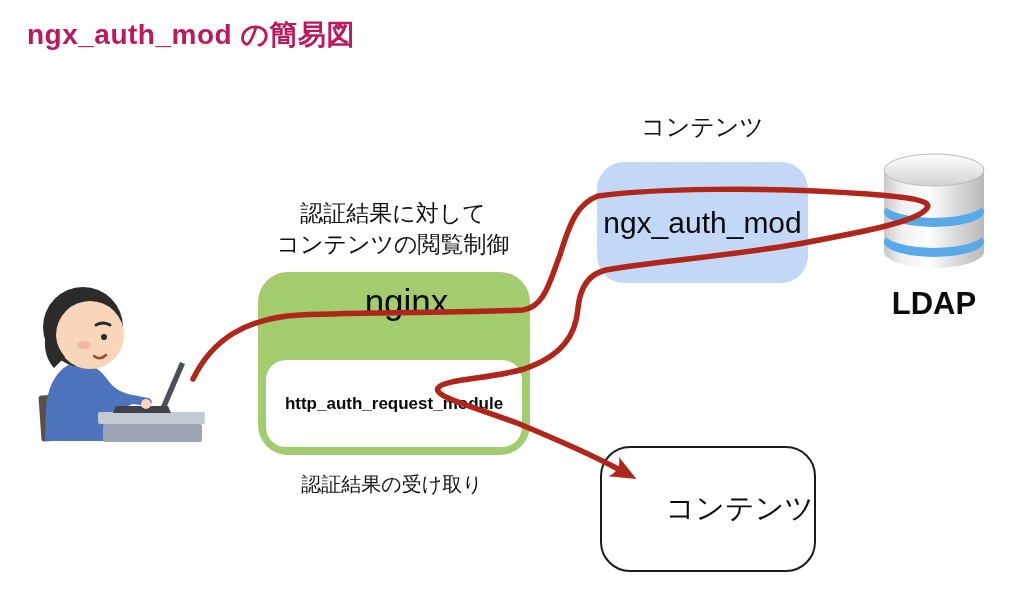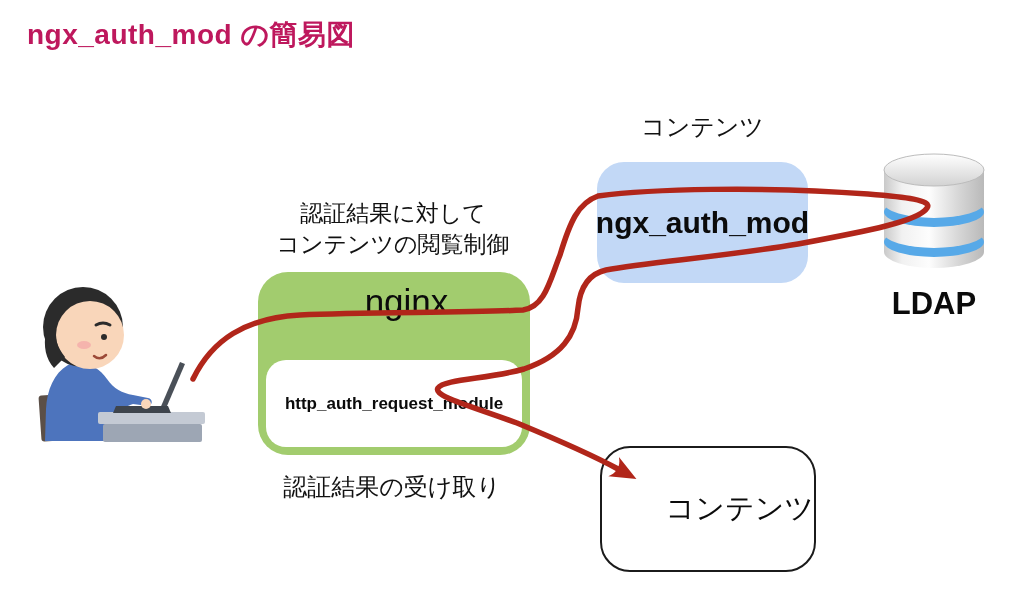--- a/index.html
+++ b/index.html
@@ -6,39 +6,39 @@
   #stage {
     position:relative; width:1024px; height:599px; background:#ffffff;
     font-family:"Liberation Sans","DejaVu Sans",sans-serif; overflow:hidden;
   }
   .abs { position:absolute; }
   #page-title {
     left:27px; top:16px; margin:0; font-size:28px; font-weight:700; letter-spacing:0.5px;
   }
   .caption { color:#111; text-align:center; }
   #caption-nginx-top  { left:238px; top:198px; width:310px; font-size:23px; line-height:31px; }
-  #caption-nginx-bottom{ left:237px; top:471px; width:310px; font-size:24px; }
+  #caption-nginx-bottom{ left:237px; top:471px; width:310px; font-size:20px; }
   #caption-auth       { left:597px; top:111px; width:211px; font-size:24px; }
   #nginx-box {
     left:258px; top:272px; width:272px; height:183px; border-radius:30px;
   }
   #nginx-label {
     margin-top:10px; text-align:center; font-size:35px; font-weight:400; color:#0b0b0b;padding-left:25px;
   }
   #module-box {
     position:absolute; left:8px; top:88px; width:256px; height:87px;
     background:#ffffff; border-radius:20px;
     display:flex; align-items:center; justify-content:center;
   }
   #module-box span { font-size:17px; font-weight:700; color:#0b0b0b; white-space:nowrap; }
   #auth-box {
     left:597px; top:162px; width:211px; height:121px; border-radius:27px;
     display:flex; align-items:center; justify-content:center;
   }
-  #auth-box span { font-size:30px; font-weight:700; color:#0b0b0b; }
+  #auth-box span { font-size:30px; font-weight:400; color:#0b0b0b; }
   #ldap-icon  { left:878px; top:146px; }
   #ldap-label { left:878px; top:286px; width:112px; font-size:31px; text-align:center; color:#0b0b0b;font-weight:bold; }
   #content-box {
     left:600px; top:446px; width:212px; height:122px; background:#fff;
     border:2.5px solid #1b1b1b; border-radius:30px;
     display:flex; align-items:center; justify-content:flex-end;
   }
   #content-box span { font-size:29px; font-weight:500; color:#0b0b0b; }
   #person-icon { left:33px; top:283px; }
   #arrow-layer { left:0; top:0; pointer-events:none; }

